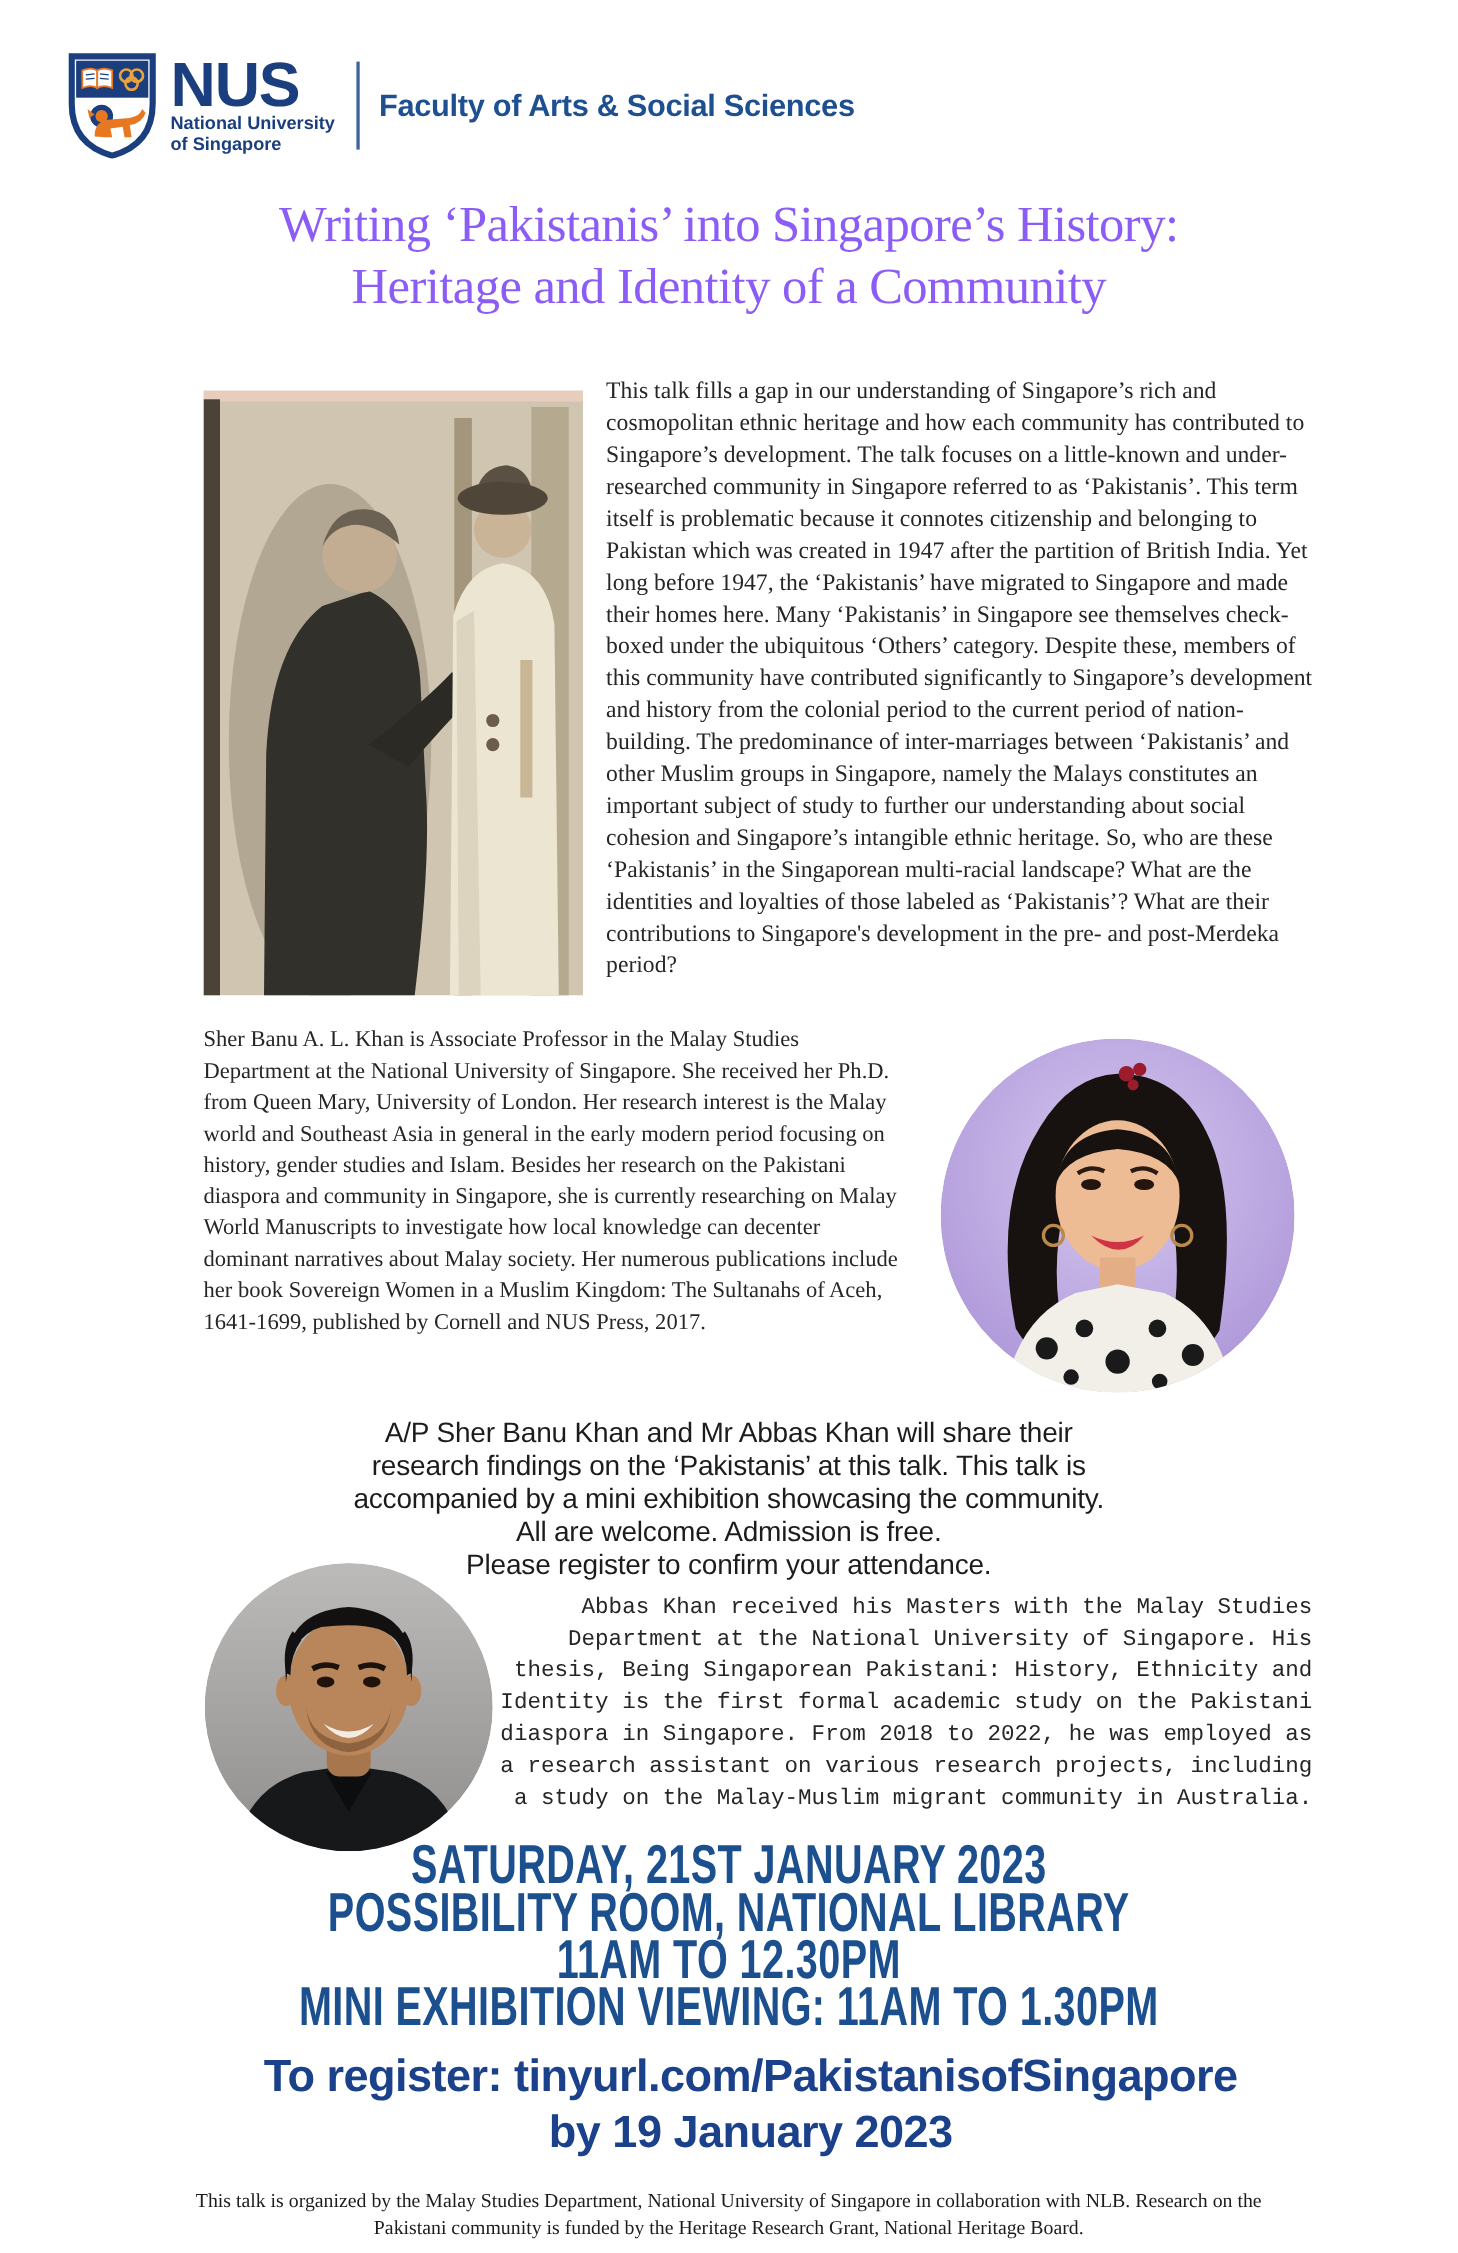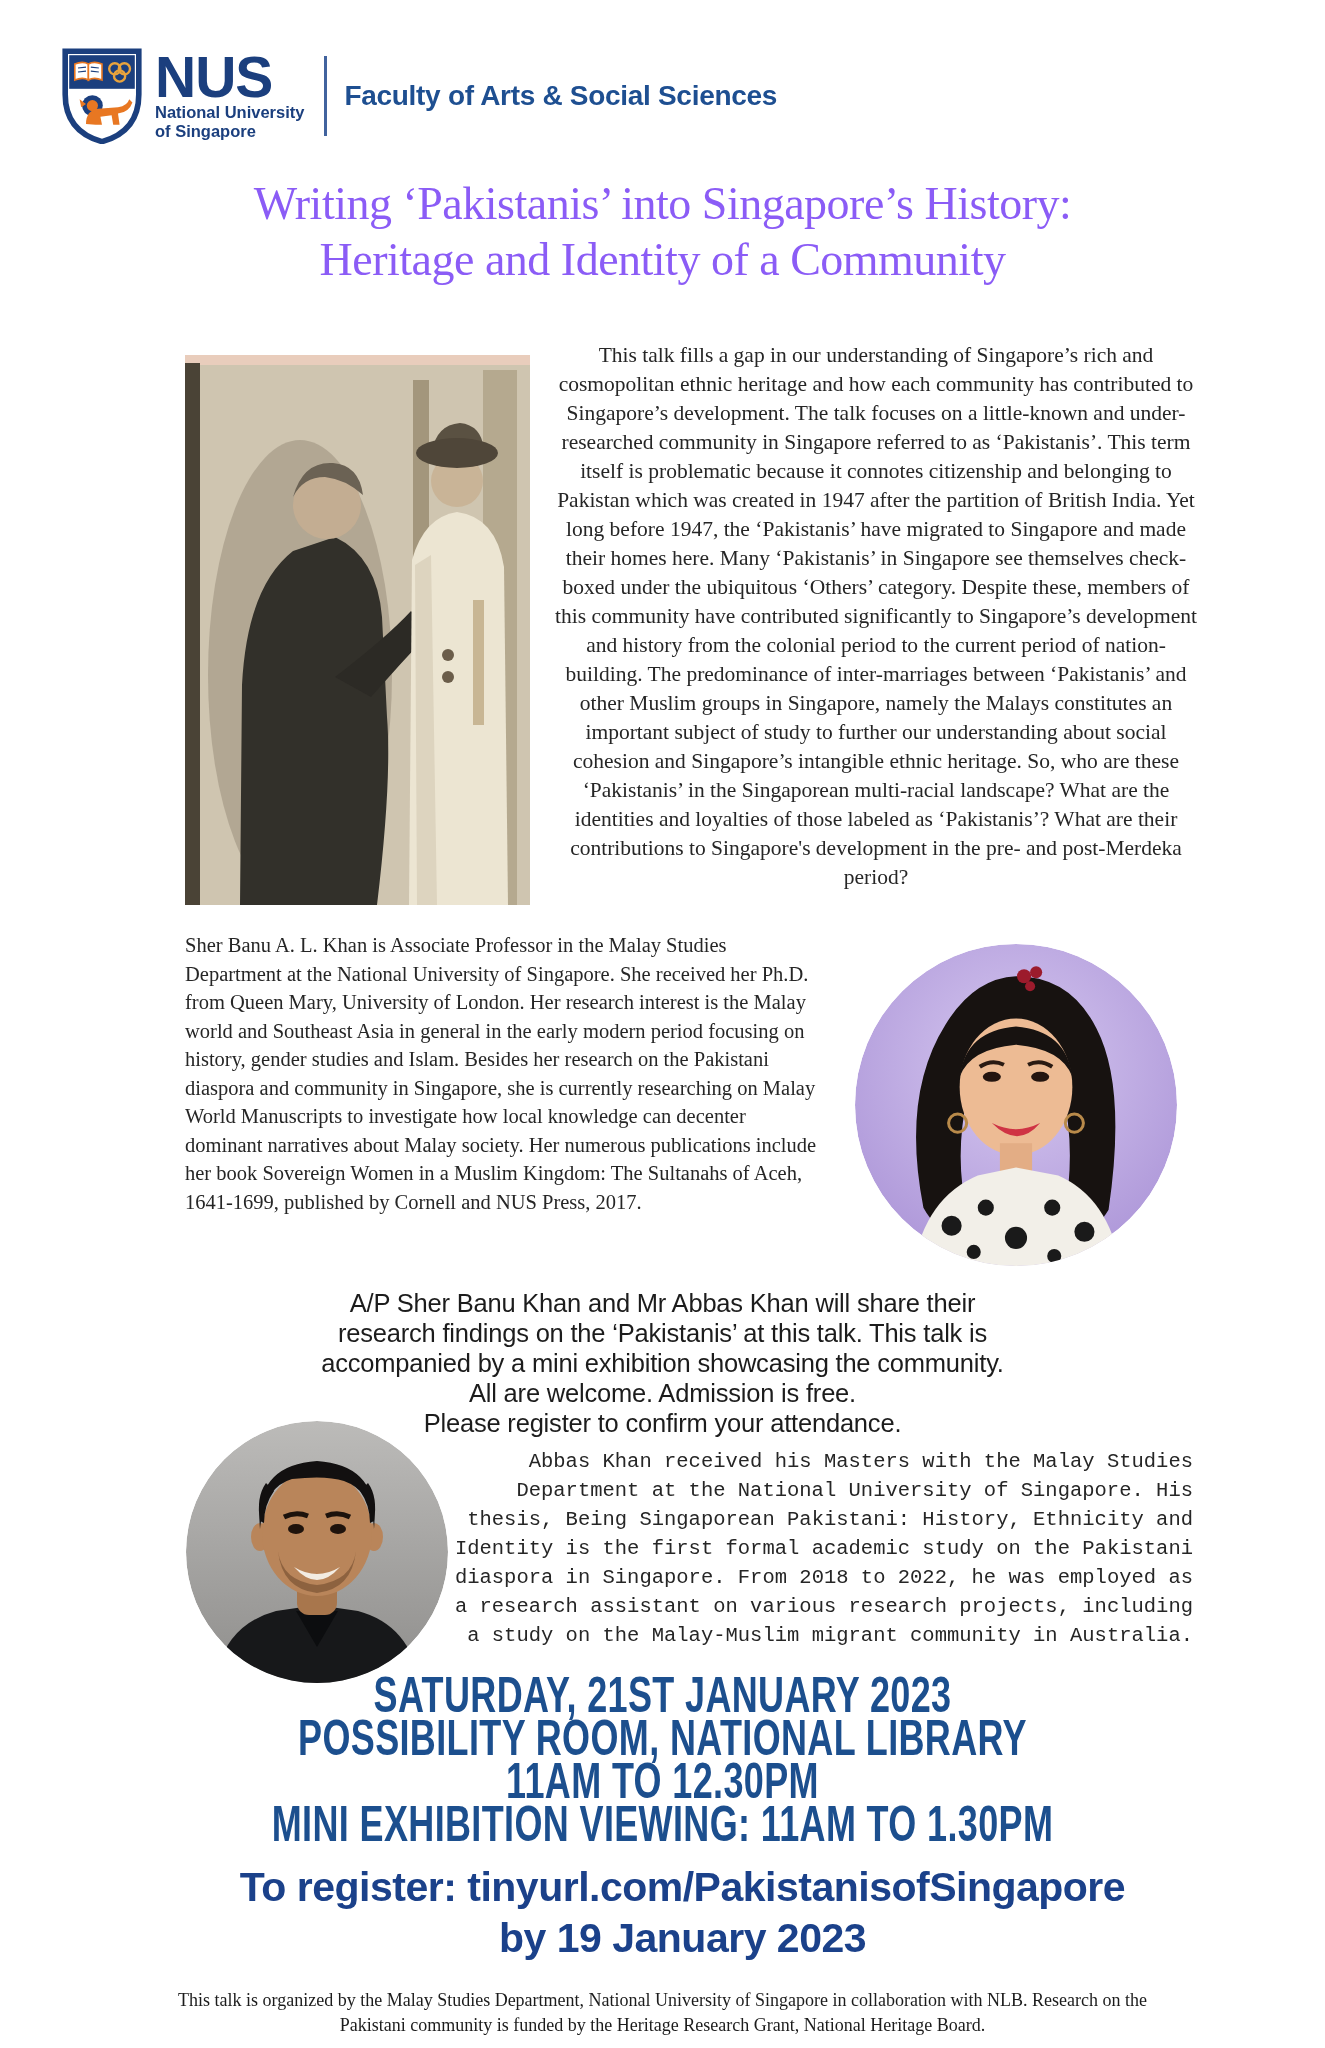--- a/index.html
+++ b/index.html
@@ -12,21 +12,21 @@
   .brand-name{font-family:"Liberation Sans",sans-serif;font-weight:bold;font-size:57px;line-height:52px;color:#1b3f7e;letter-spacing:-1px;}
   .brand-sub{font-family:"Liberation Sans",sans-serif;font-weight:bold;font-size:16.5px;line-height:19px;color:#1b3f7e;}
   .divider{width:3px;height:80px;background:#41639e;margin:0 17px 0 20px;}
   .dept{font-family:"Liberation Sans",sans-serif;font-weight:bold;font-size:28px;line-height:36px;color:#1e4f91;letter-spacing:-0.3px;}
 
   
   .page-title{position:absolute;top:176px;left:0;width:100%;text-align:center;font-size:46px;line-height:56px;color:#8b5cf6;letter-spacing:-0.5px;}
 
   
   .intro-photo{position:absolute;left:185px;top:355px;width:345px;height:550px;}
-  .intro-text{position:absolute;left:551px;top:341px;width:650px;font-size:21.5px;line-height:29px;text-align:center;}
+  .intro-text{position:absolute;left:551px;top:341px;width:650px;font-size:21.5px;line-height:29px;text-align:left;}
 
   
   .bio1-text{position:absolute;left:185px;top:931px;width:636px;font-size:20.5px;line-height:28.5px;}
   .circle1{position:absolute;left:855px;top:944px;width:322px;height:322px;border-radius:50%;overflow:hidden;}
 
   
   .announcement{position:absolute;top:1288px;left:0;width:100%;text-align:center;font-family:"Liberation Sans",sans-serif;font-size:25.5px;line-height:30px;color:#1c1c1c;letter-spacing:-0.2px;}
 
   
   .circle2{position:absolute;left:186px;top:1421px;width:262px;height:262px;border-radius:50%;overflow:hidden;}

